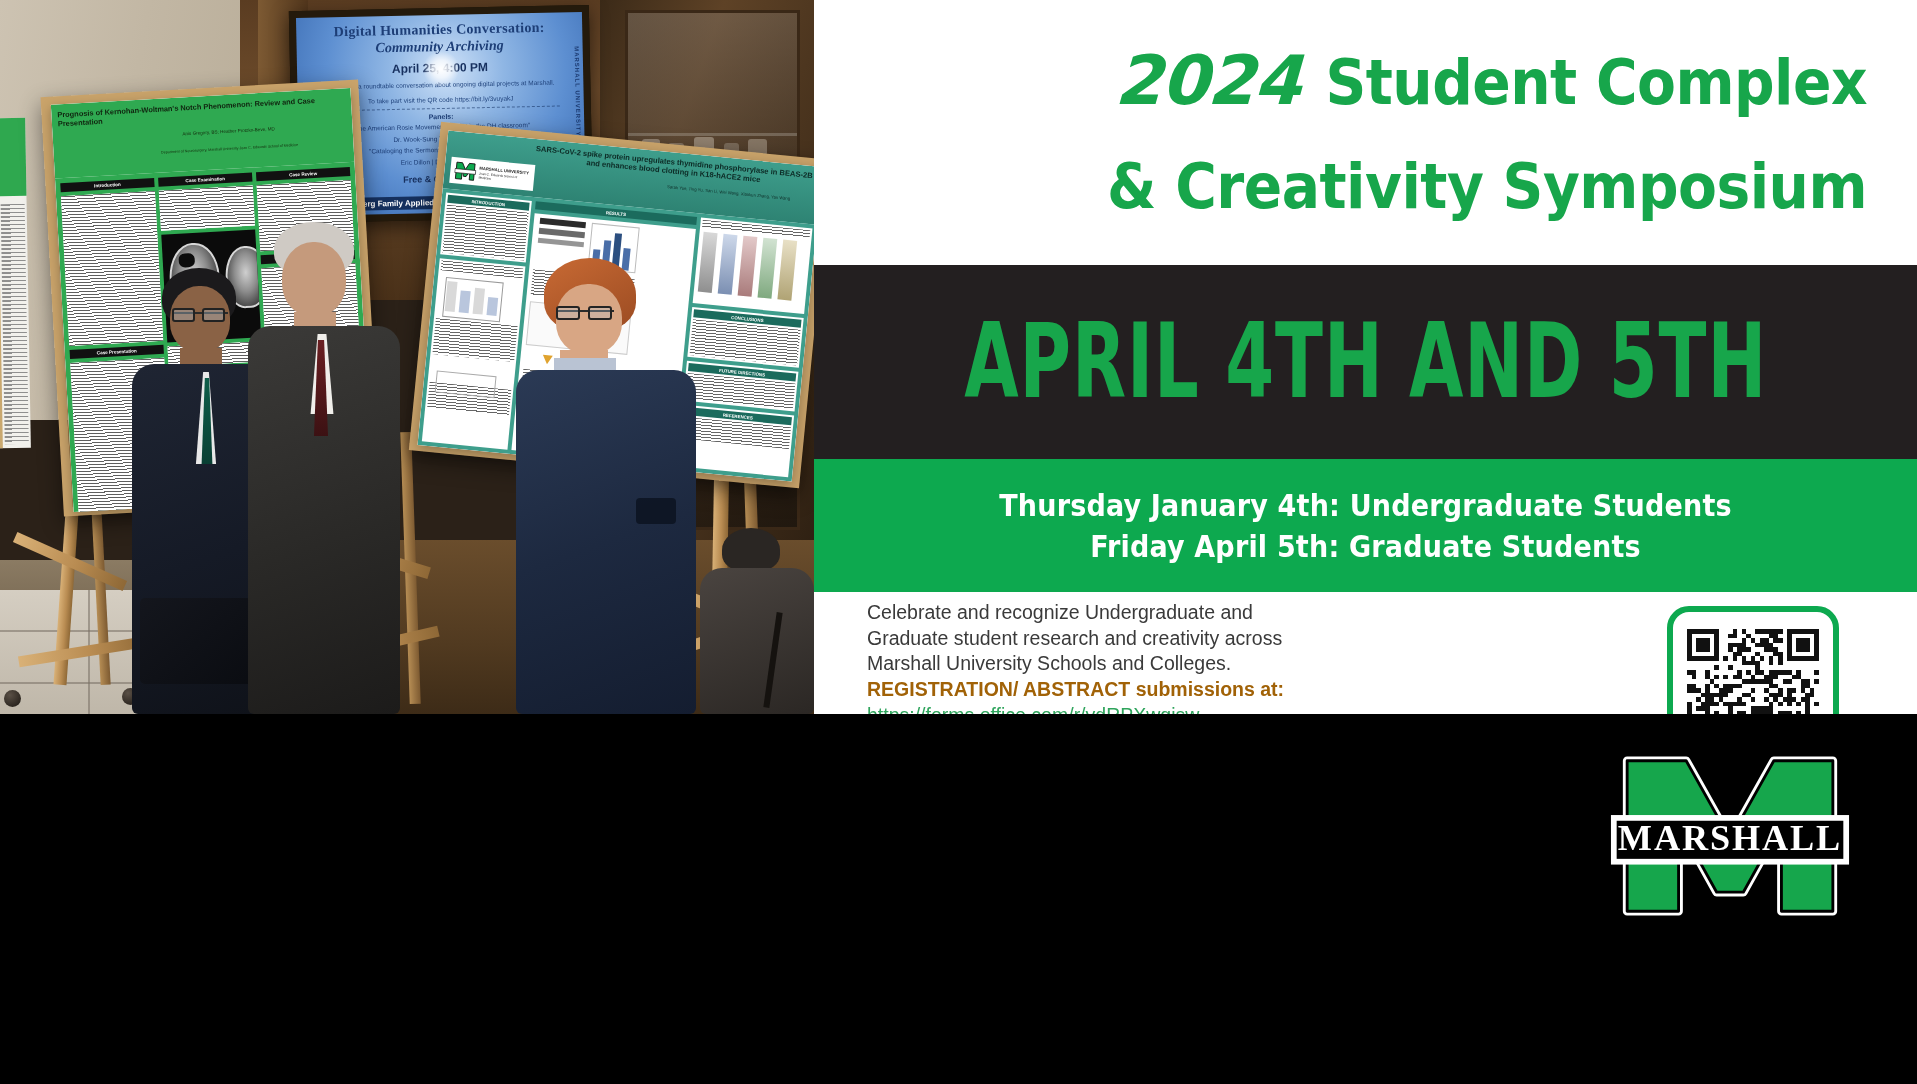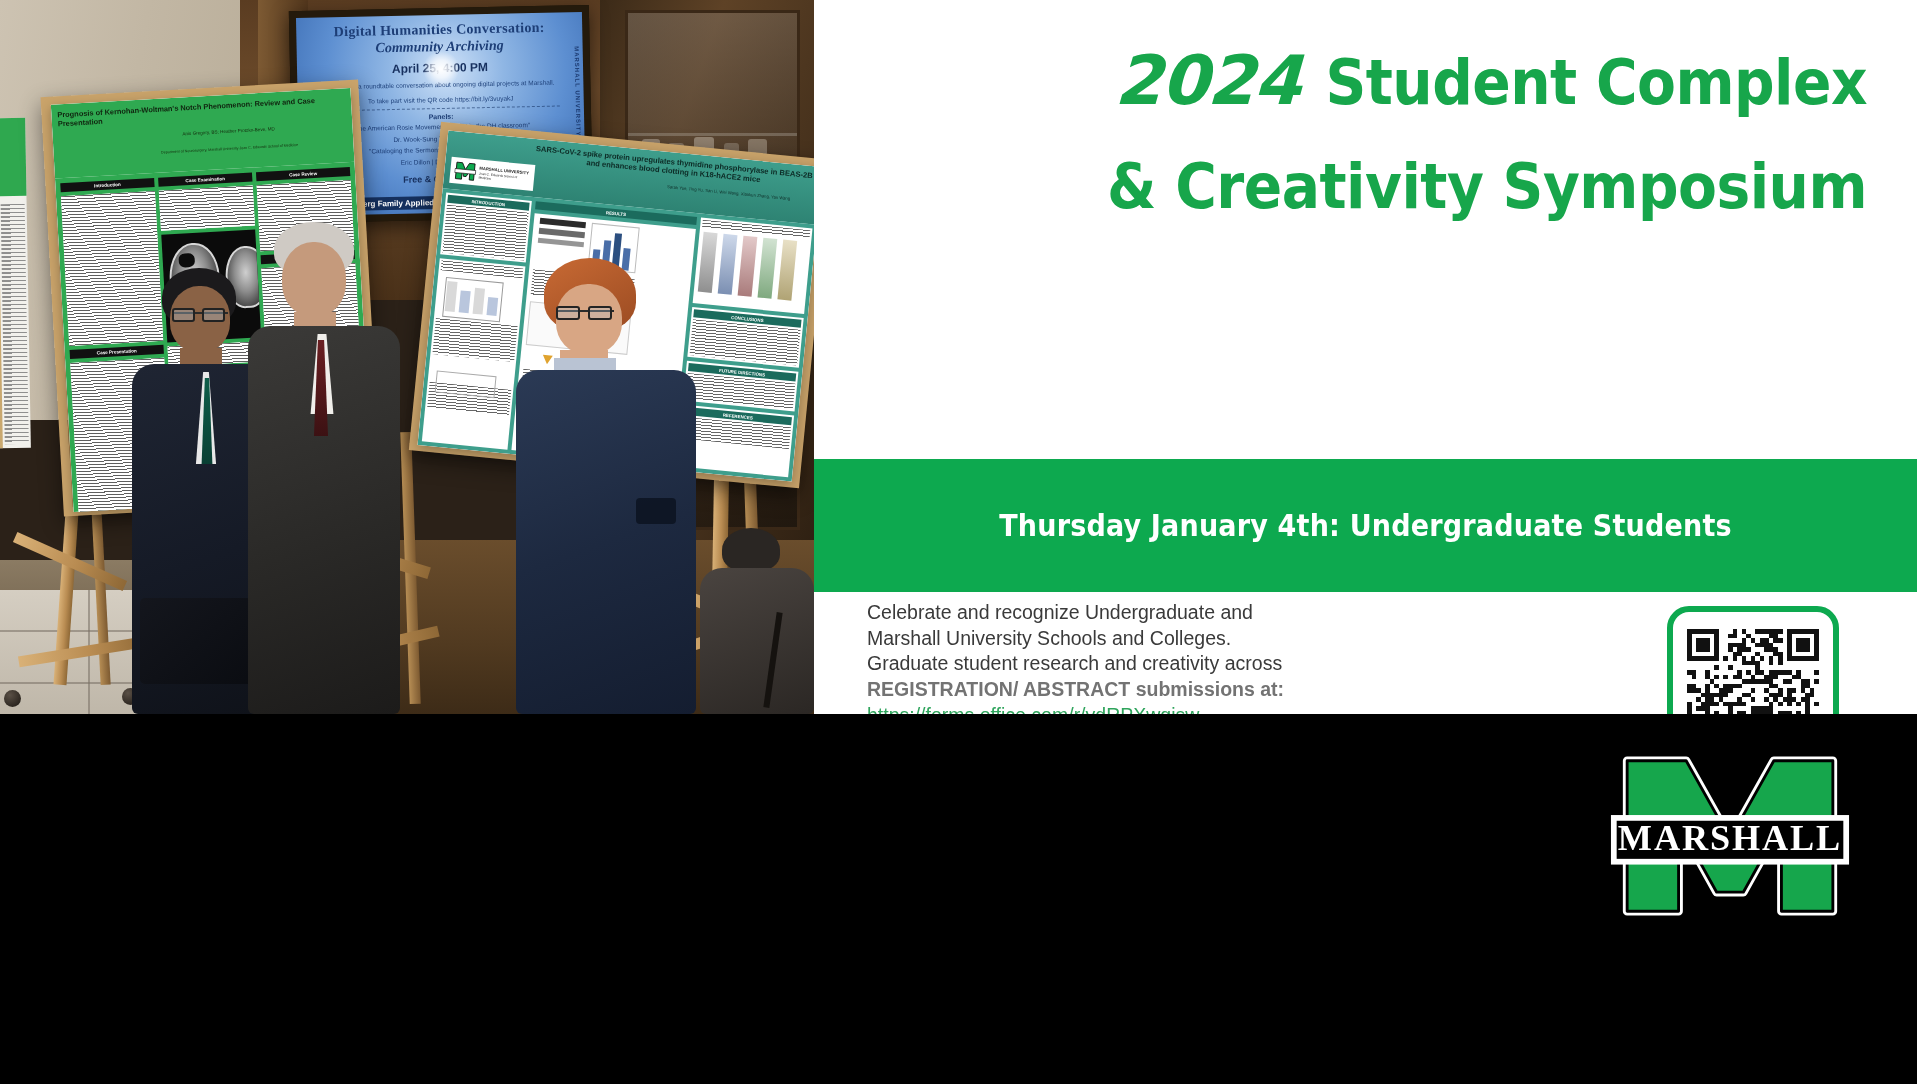--- a/index.html
+++ b/index.html
@@ -253,21 +253,21 @@
     letter-spacing:.2px; white-space:nowrap;
   }
 
   .info-band {
     position:absolute; left:0; top:592px; width:1103px; height:122px;
     background:#ffffff;
     display:flex; align-items:flex-start; justify-content:space-between;
     padding:8px 78px 15px 53px;
   }
   .info-text { font-size:19.5px; line-height:1.32; color:#3a3a3a; max-width:560px; }
-  .info-text .b { font-weight:bold; color:#737373; }
+  .info-text .b { font-weight:bold; color:#a16207; }
   .info-text .link { color:#2fa45c; }
 
   
   .qr-wrap {
     width:172px; height:178px;
     border:6px solid #0DA94F; border-radius:22px;
     background:#fff; padding:14px;
     margin-top:6px;
   }
   .qr-canvas { width:100%; height:100%; display:block; }
@@ -536,30 +536,34 @@
 
     <div class="title-block">
       <div class="title-line title-l1">
         <span class="year">2024</span><span class="title-main" style="font-size:63px">&nbsp;</span><span class="title-main" style="font-size:63px">Student Complex</span>
       </div>
       <div class="title-line title-l2">
         <span class="title-main" style="font-size:63px">&amp; Creativity Symposium</span>
       </div>
     </div>
 
+    <div class="date-band">
+      <div class="date-band-txt">APRIL 4TH AND 5TH</div>
+    </div>
 
     <div class="days-band">
       <div class="days-line">Thursday January 4th: Undergraduate Students</div>
+      <div class="days-line">Friday April 5th: Graduate Students</div>
     </div>
 
     <div class="info-band">
       <div class="info-text">
         <div>Celebrate and recognize Undergraduate and</div>
+        <div>Graduate student research and creativity across</div>
         <div>Marshall University Schools and Colleges.</div>
-        <div>Graduate student research and creativity across</div>
         <div class="b">REGISTRATION/ ABSTRACT submissions at:</div>
         <div class="link">https://forms.office.com/r/ydRPXwgjsw</div>
         <div class="b">Due date: March 3, 2024</div>
       </div>
 
       <div class="qr-wrap">
         <svg class="qr-canvas" viewBox="0 0 29 29" shape-rendering="crispEdges">
           <rect width="29" height="29" fill="#fff"></rect>
           <g fill="#111" id="qr-modules">
               <rect x="0" y="0" width="1" height="1"></rect>

